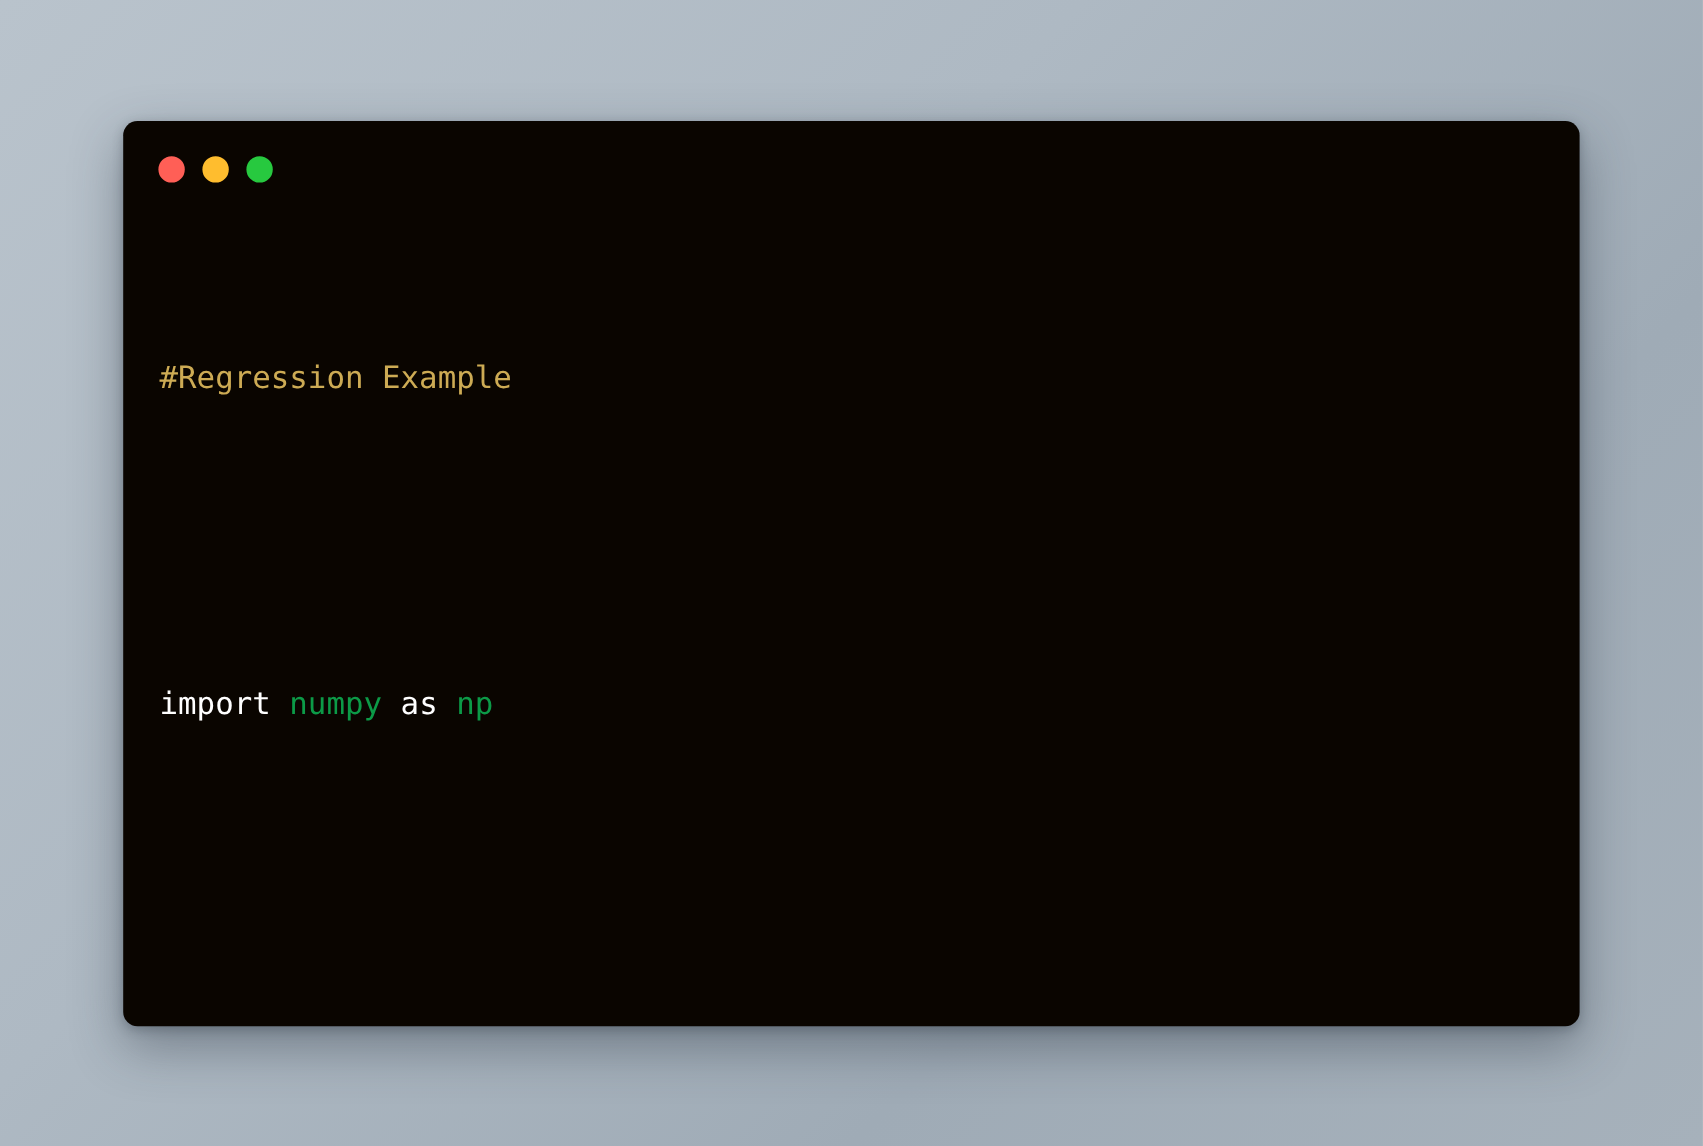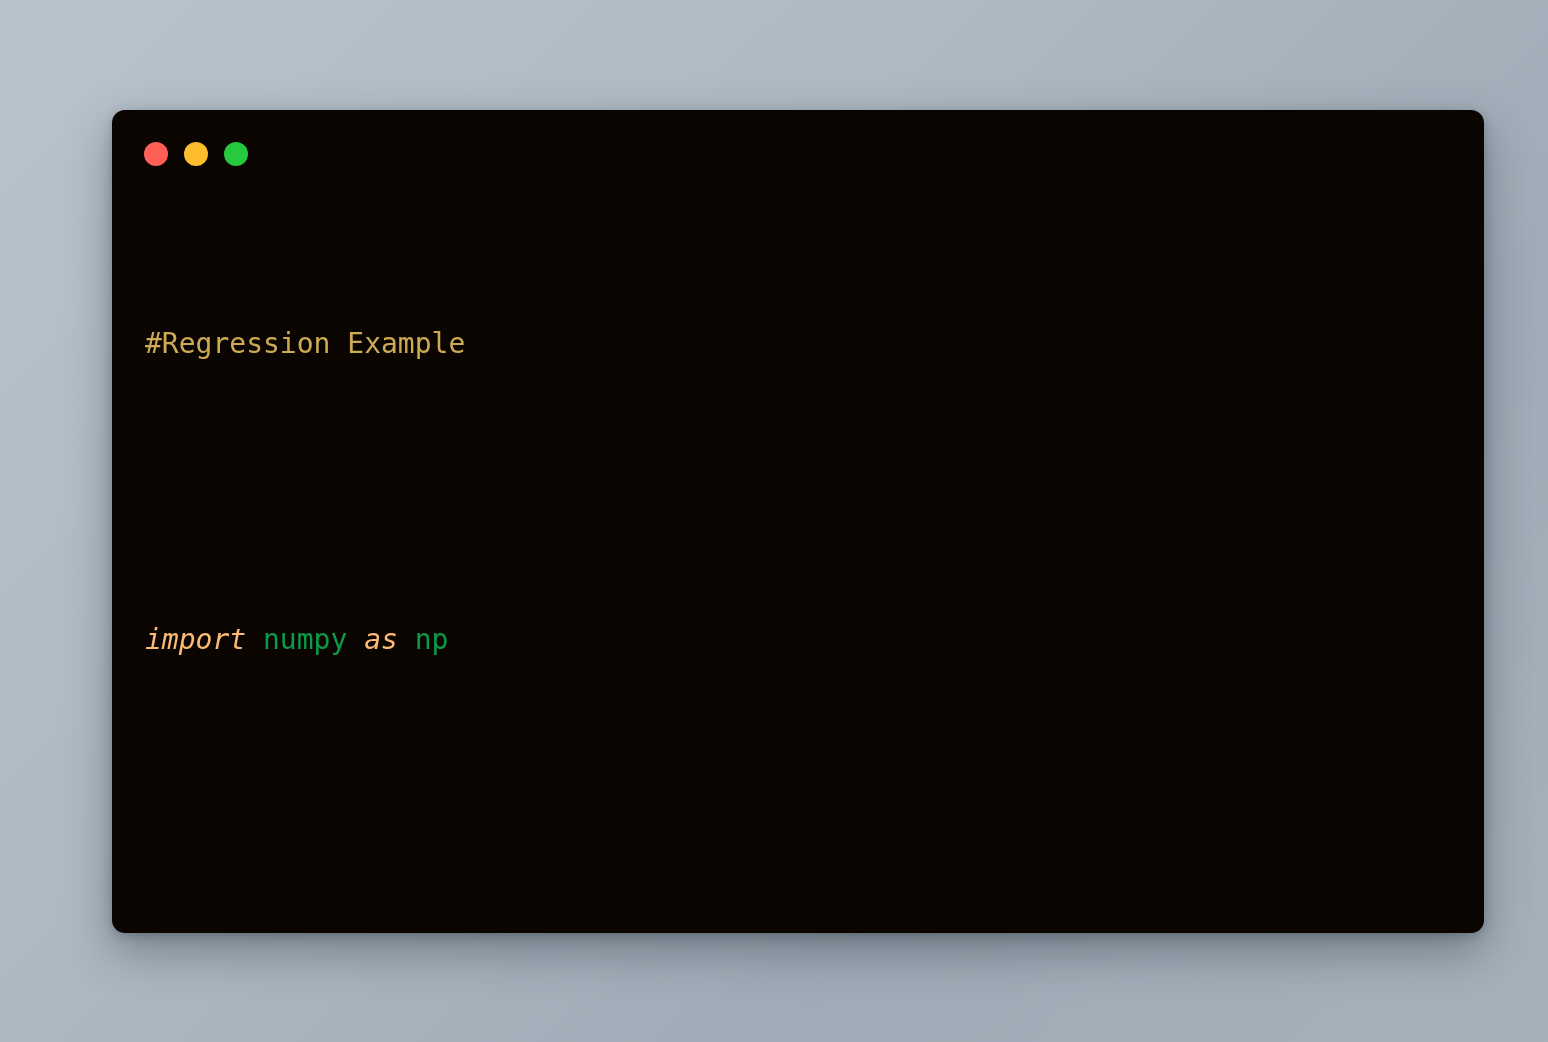--- a/index.html
+++ b/index.html
@@ -25,21 +25,20 @@
     position: absolute;
     left: 112px;
     top: 110px;
     width: 1324px;
     height: 823px;
     background: #0a0500;
     border-radius: 13px;
     box-shadow: 0 18px 46px rgba(40, 50, 62, 0.42),
                 0 3px 10px rgba(40, 50, 62, 0.28);
     overflow: hidden;
-    padding-left: 48px;
   }
 
   
   #window-controls {
     position: absolute;
     left: 32px;
     top: 32px;
     display: flex;
     gap: 16px;
     align-items: center;
@@ -67,21 +66,21 @@
   .line {
     height: 37px;
     white-space: pre;
   }
   .line.blank {
     height: 37px;
   }
 
   
   .t-comment { color: #cdab54; }
-  .t-kw      { color: #fdba74; font-style: italic; }
+  .t-kw      { color: #ffffff; }
   .t-name    { color: #0c9a47; }
   .t-punct   { color: #d8d8d8; }
 </style>
 </head>
 <body>
 
 <div id="stage">
 
   <div id="code-card">
 

